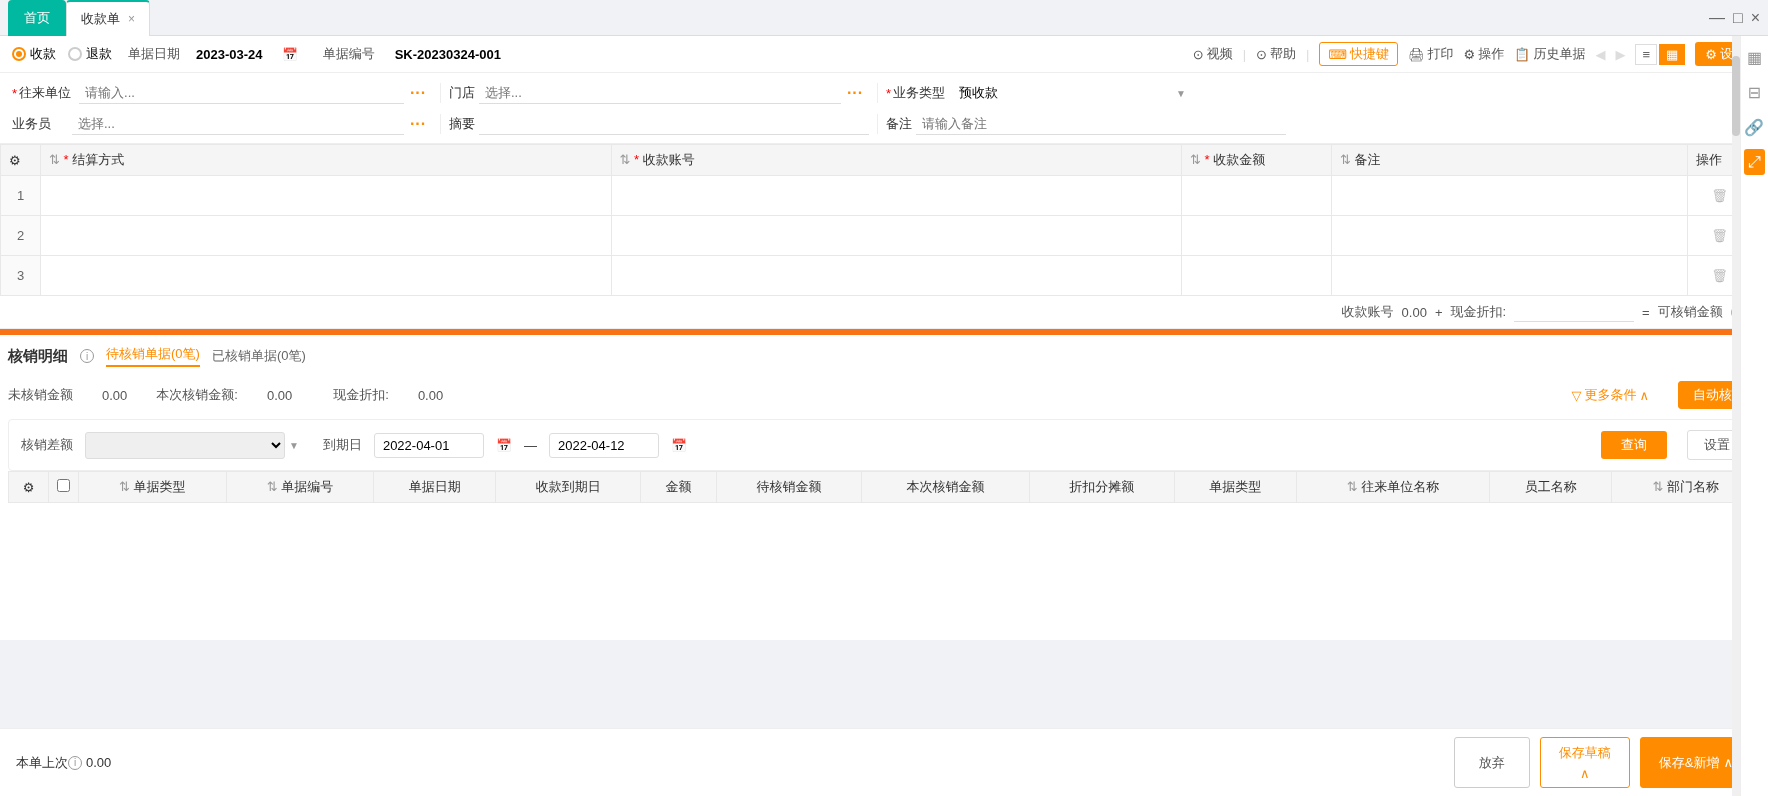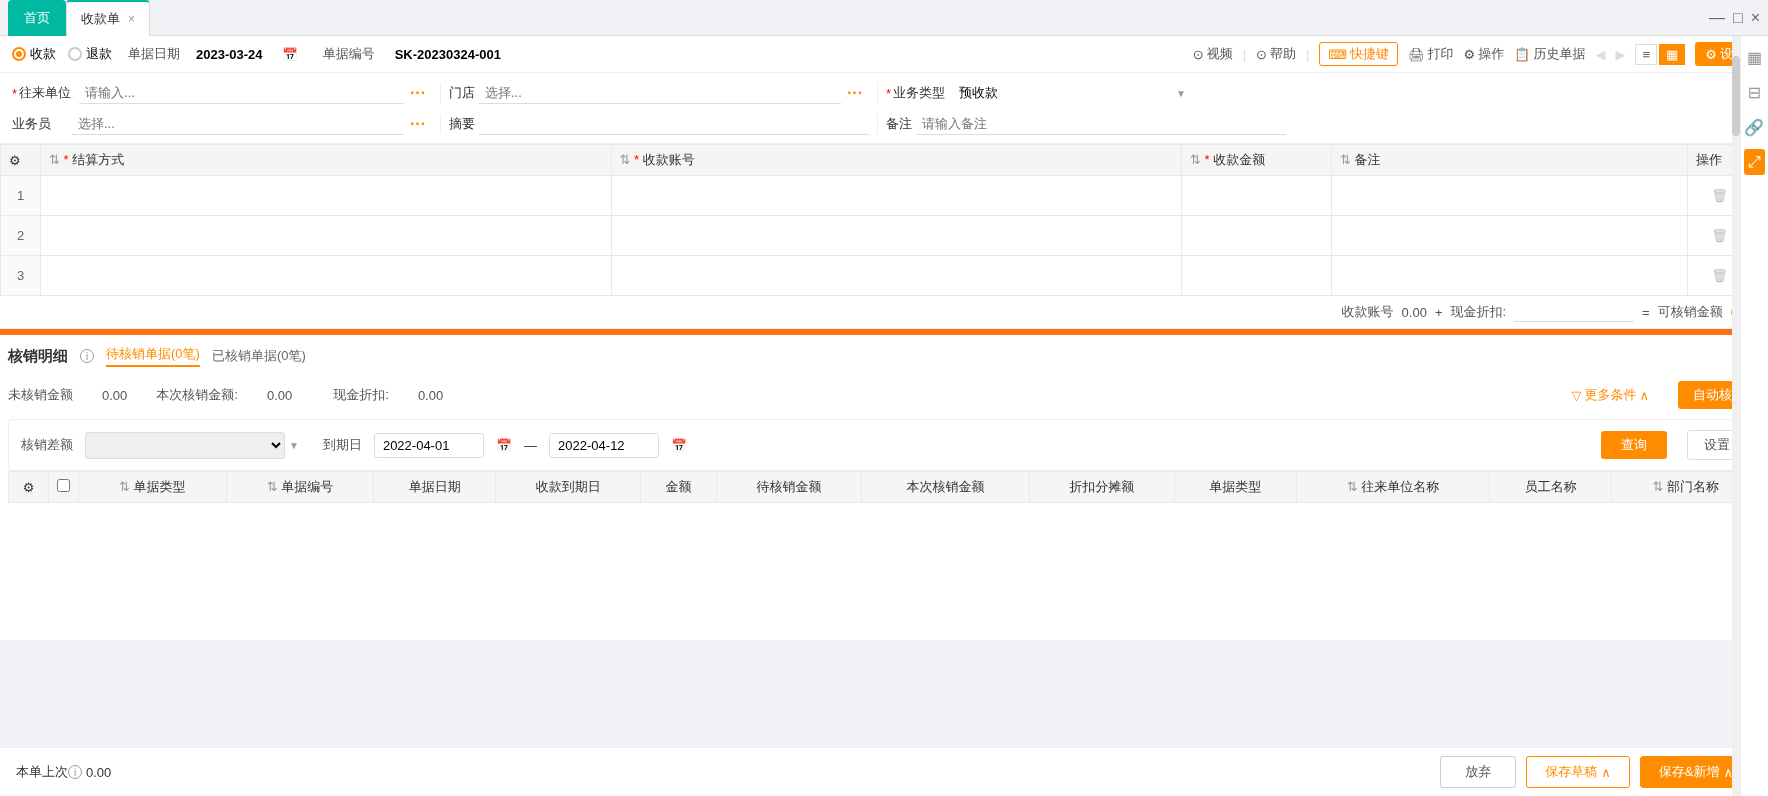--- a/index.html
+++ b/index.html
@@ -102,21 +102,21 @@
 
     
     .footer-row {
       display: flex; align-items: center; padding: 8px 16px;
       border-top: 1px solid #eee; background: #fff; margin-top: auto;
       position: fixed; bottom: 0; width: 100%;
     }
     .footer-info { color: #333; display: flex; align-items: center; }
     .footer-actions { margin-left: auto; display: flex; gap: 10px; }
     .btn-abandon { background: #fff; border: 1px solid #ccc; color: #555; padding: 6px 24px; border-radius: 3px; cursor: pointer; }
-    .btn-save-draft { background: #fff; border: 1px solid #ff8c00; color: #ff8c00; padding: 6px 18px; border-radius: 3px; cursor: pointer; display: flex; align-items: center; gap: 4px; }
+    .btn-save-draft { background: #fff; border: 1px solid #ff8c00; color: #ff8c00; padding: 6px 18px; border-radius: 3px; cursor: pointer; display: flex; align-items: center; gap: 4px; flex-direction: column; }
     .btn-save-new { background: #ff8c00; border: 1px solid #ff8c00; color: #fff; padding: 6px 18px; border-radius: 3px; cursor: pointer; display: flex; align-items: center; gap: 4px; }
 
     
     .right-sidebar {
       position: fixed; right: 0; top: 36px; width: 28px; height: 760px;
       background: #fff; border-left: 1px solid #eee; display: flex; flex-direction: column; align-items: center;
       padding-top: 8px; gap: 8px; z-index: 100;
     }
     .sidebar-icon { color: #999; cursor: pointer; font-size: 16px; padding: 4px; }
     .sidebar-icon.active { background: #ff8c00; color: #fff; border-radius: 3px; }

